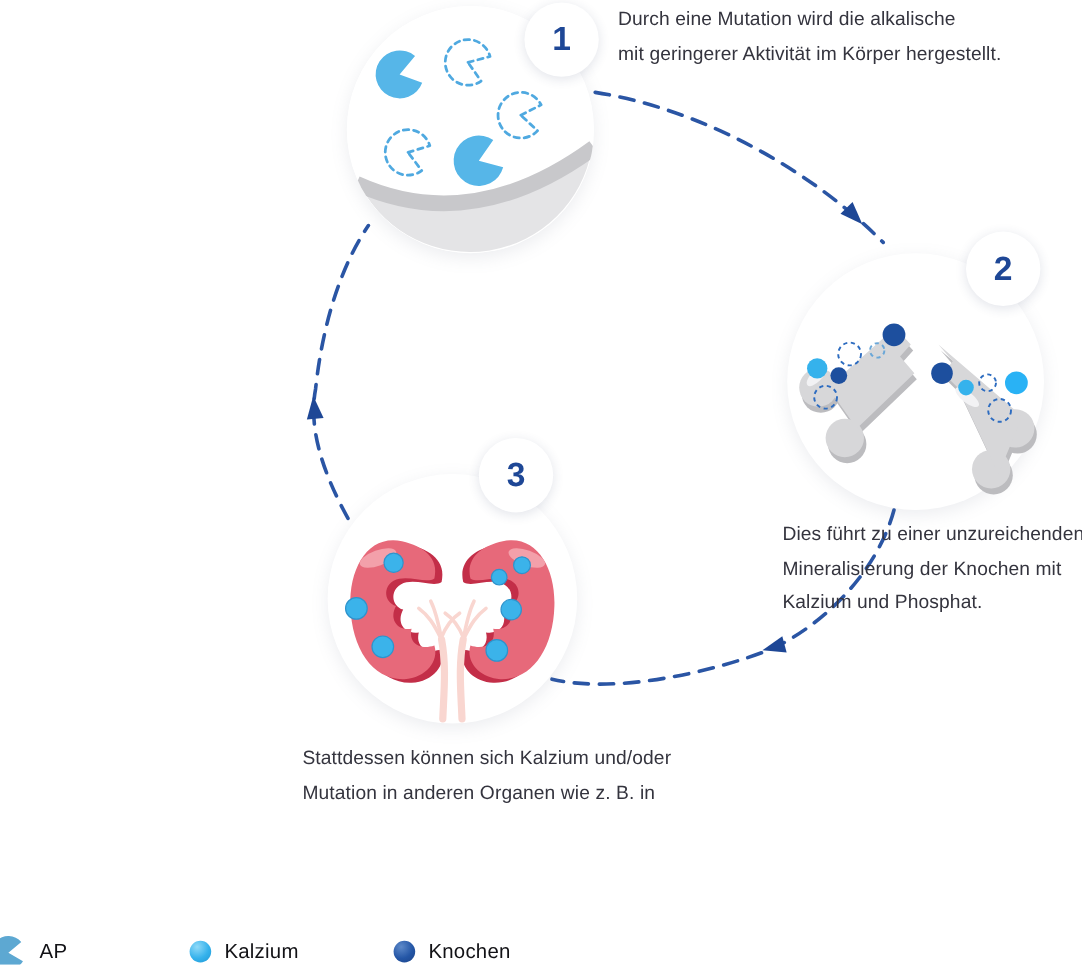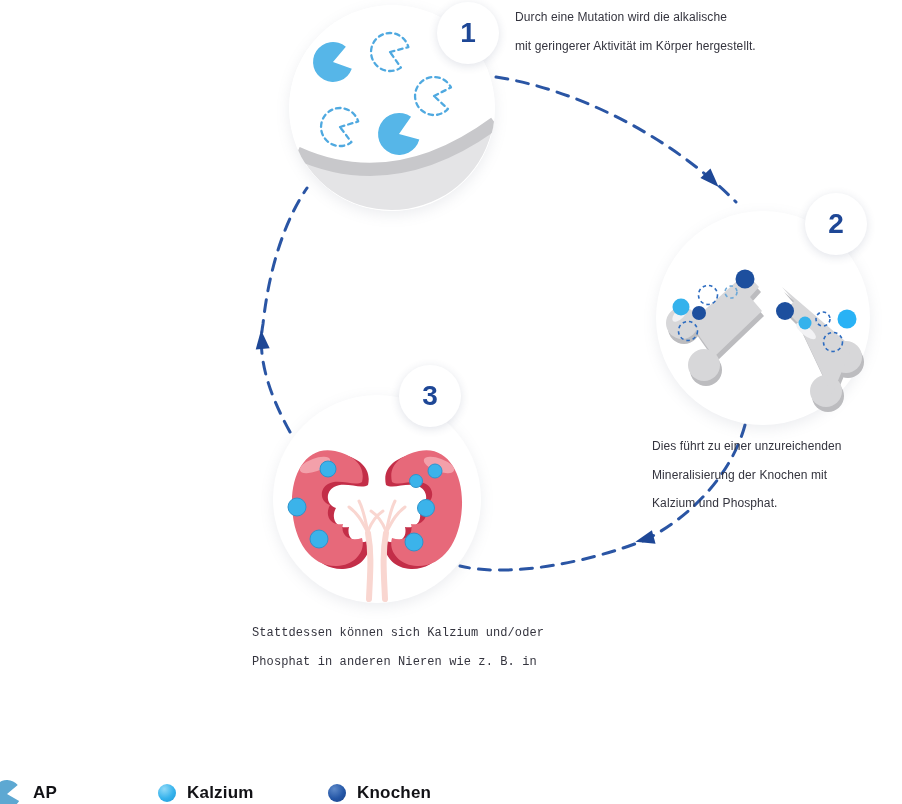--- a/index.html
+++ b/index.html
@@ -6,25 +6,25 @@
   .canvas{
     position:relative;width:902px;height:804px;overflow:hidden;
     font-family:"Liberation Sans",sans-serif;background:#ffffff;
   }
   .circle{position:absolute;border-radius:50%;background:#fff;
     box-shadow:0 4px 14px rgba(120,130,150,0.14);}
   .badge{position:absolute;width:62px;height:62px;border-radius:50%;background:#fff;
     box-shadow:0 2px 10px rgba(40,60,100,0.14);
     display:flex;align-items:center;justify-content:center;
     font-size:28px;font-weight:bold;color:#1e4796;}
-  .desc{position:absolute;font-size:12px;line-height:28.5px;color:#34343e;letter-spacing:0.1px;}
+  .desc{position:absolute;font-size:16px;line-height:28.5px;color:#34343e;letter-spacing:0.1px;}
   .desc .line{display:block;white-space:nowrap;}
   .arrows{position:absolute;left:0;top:0;pointer-events:none;}
   .legend-item{position:absolute;top:779px;height:28px;display:flex;align-items:center;gap:11px;}
-  .legend-label{font-size:17px;font-weight:bold;color:#121216;letter-spacing:0.2px;}
+  .legend-label{font-size:17px;font-weight:normal;color:#121216;letter-spacing:0.2px;}
   .dot{border-radius:50%;width:18px;height:18px;}
   .dot-kalzium{background:radial-gradient(circle at 35% 28%, #90daf8 0%, #35b2ec 55%, #1f97d4 100%);}
   .dot-phosphat{background:radial-gradient(circle at 35% 28%, #5d89c9 0%, #2456a6 55%, #1b4286 100%);}
 </style>
 </head>
 <body>
 
 <div class="canvas">
 
   <svg class="arrows" width="902" height="804" viewBox="0 0 902 804">
@@ -161,23 +161,23 @@
 
   <div class="desc" style="left:515px;top:3px;">
     <span class="line">Durch eine Mutation wird die alkalische</span>
     <span class="line">mit geringerer Aktivität im Körper hergestellt.</span>
   </div>
   <div class="desc" style="left:652px;top:432px;">
     <span class="line">Dies führt zu einer unzureichenden</span>
     <span class="line">Mineralisierung der Knochen mit</span>
     <span class="line">Kalzium und Phosphat.</span>
   </div>
-  <div class="desc" style="left:252px;top:619px;font-family:Liberation Mono, monospace;">
+  <div class="desc" style="left:252px;top:619px;">
     <span class="line">Stattdessen können sich Kalzium und/oder</span>
-    <span class="line">Phosphat in anderen Nieren wie z. B. in</span>
+    <span class="line">Mutation in anderen Organen wie z. B. in</span>
   </div>
 
   <div class="legend-item" style="left:-5px;">
     <svg width="27" height="27" viewBox="0 0 27 27">
       <path d="M 0 0 L 16.4 -11.5 A 20 20 0 1 0 16.4 11.5 Z" fill="#5da8d2" transform="translate(12,14) scale(0.70) rotate(-5)"></path>
     </svg>
     <span class="legend-label">AP</span>
   </div>
   <div class="legend-item" style="left:158px;">
     <span class="dot dot-kalzium"></span>

